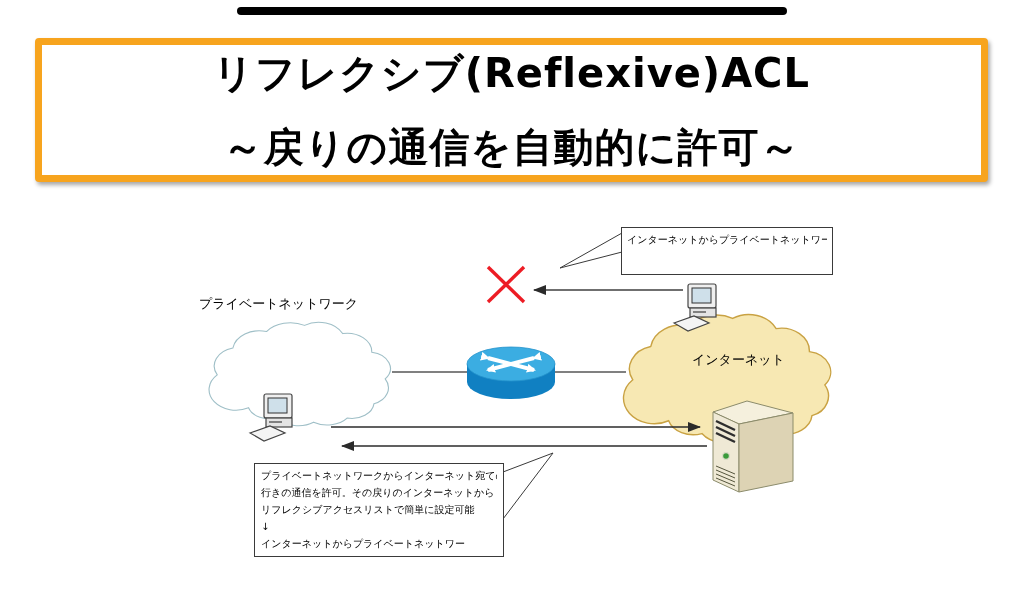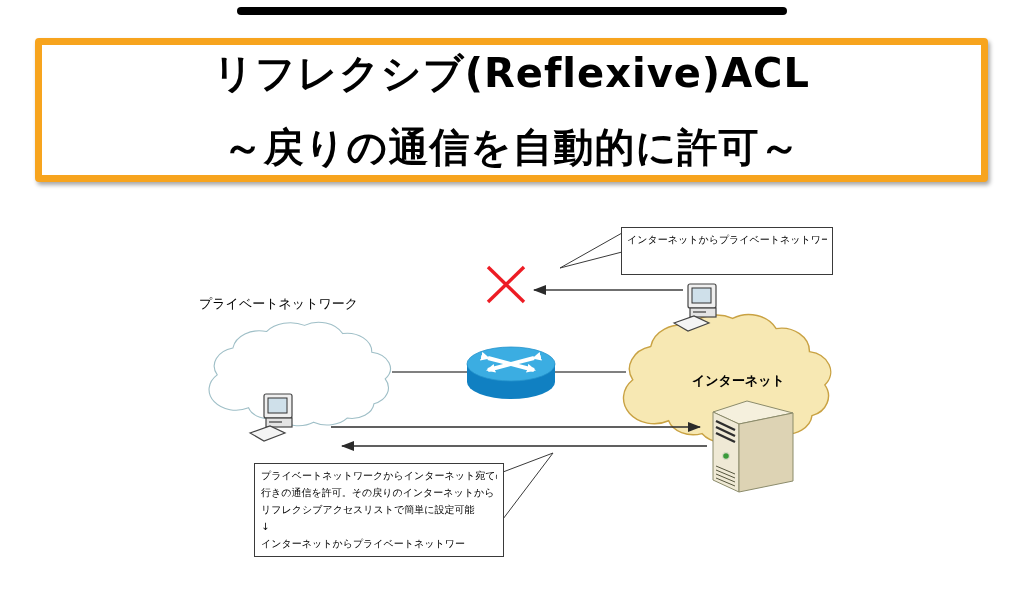--- a/index.html
+++ b/index.html
@@ -129,21 +129,21 @@
 
     <g stroke="#3a3a3a" stroke-width="1" fill="none">
       <path d="M 622 233 L 560 268 L 622 252"></path>
     </g>
     <g stroke="#3a3a3a" stroke-width="1" fill="none">
       <path d="M 503 472 L 553 453 L 503 519"></path>
     </g>
   </svg>
 
   <div class="dg-label" style="left:199px;top:295px;">プライベートネットワーク</div>
-  <div class="dg-label" style="left:692px;top:372px;font-weight:bold;">インターネット</div>
+  <div class="dg-label" style="left:692px;top:351px;">インターネット</div>
 
   <div class="callout callout-block">
     <div class="cl-line">インターネットからプライベートネットワー</div>
   </div>
 
   <div class="callout callout-permit">
     <div class="cl-line">プライベートネットワークからインターネット宛ての</div>
     <div class="cl-line">行きの通信を許可。その戻りのインターネットから</div>
     <div class="cl-line">リフレクシブアクセスリストで簡単に設定可能</div>
     <div class="cl-line">↓</div>

